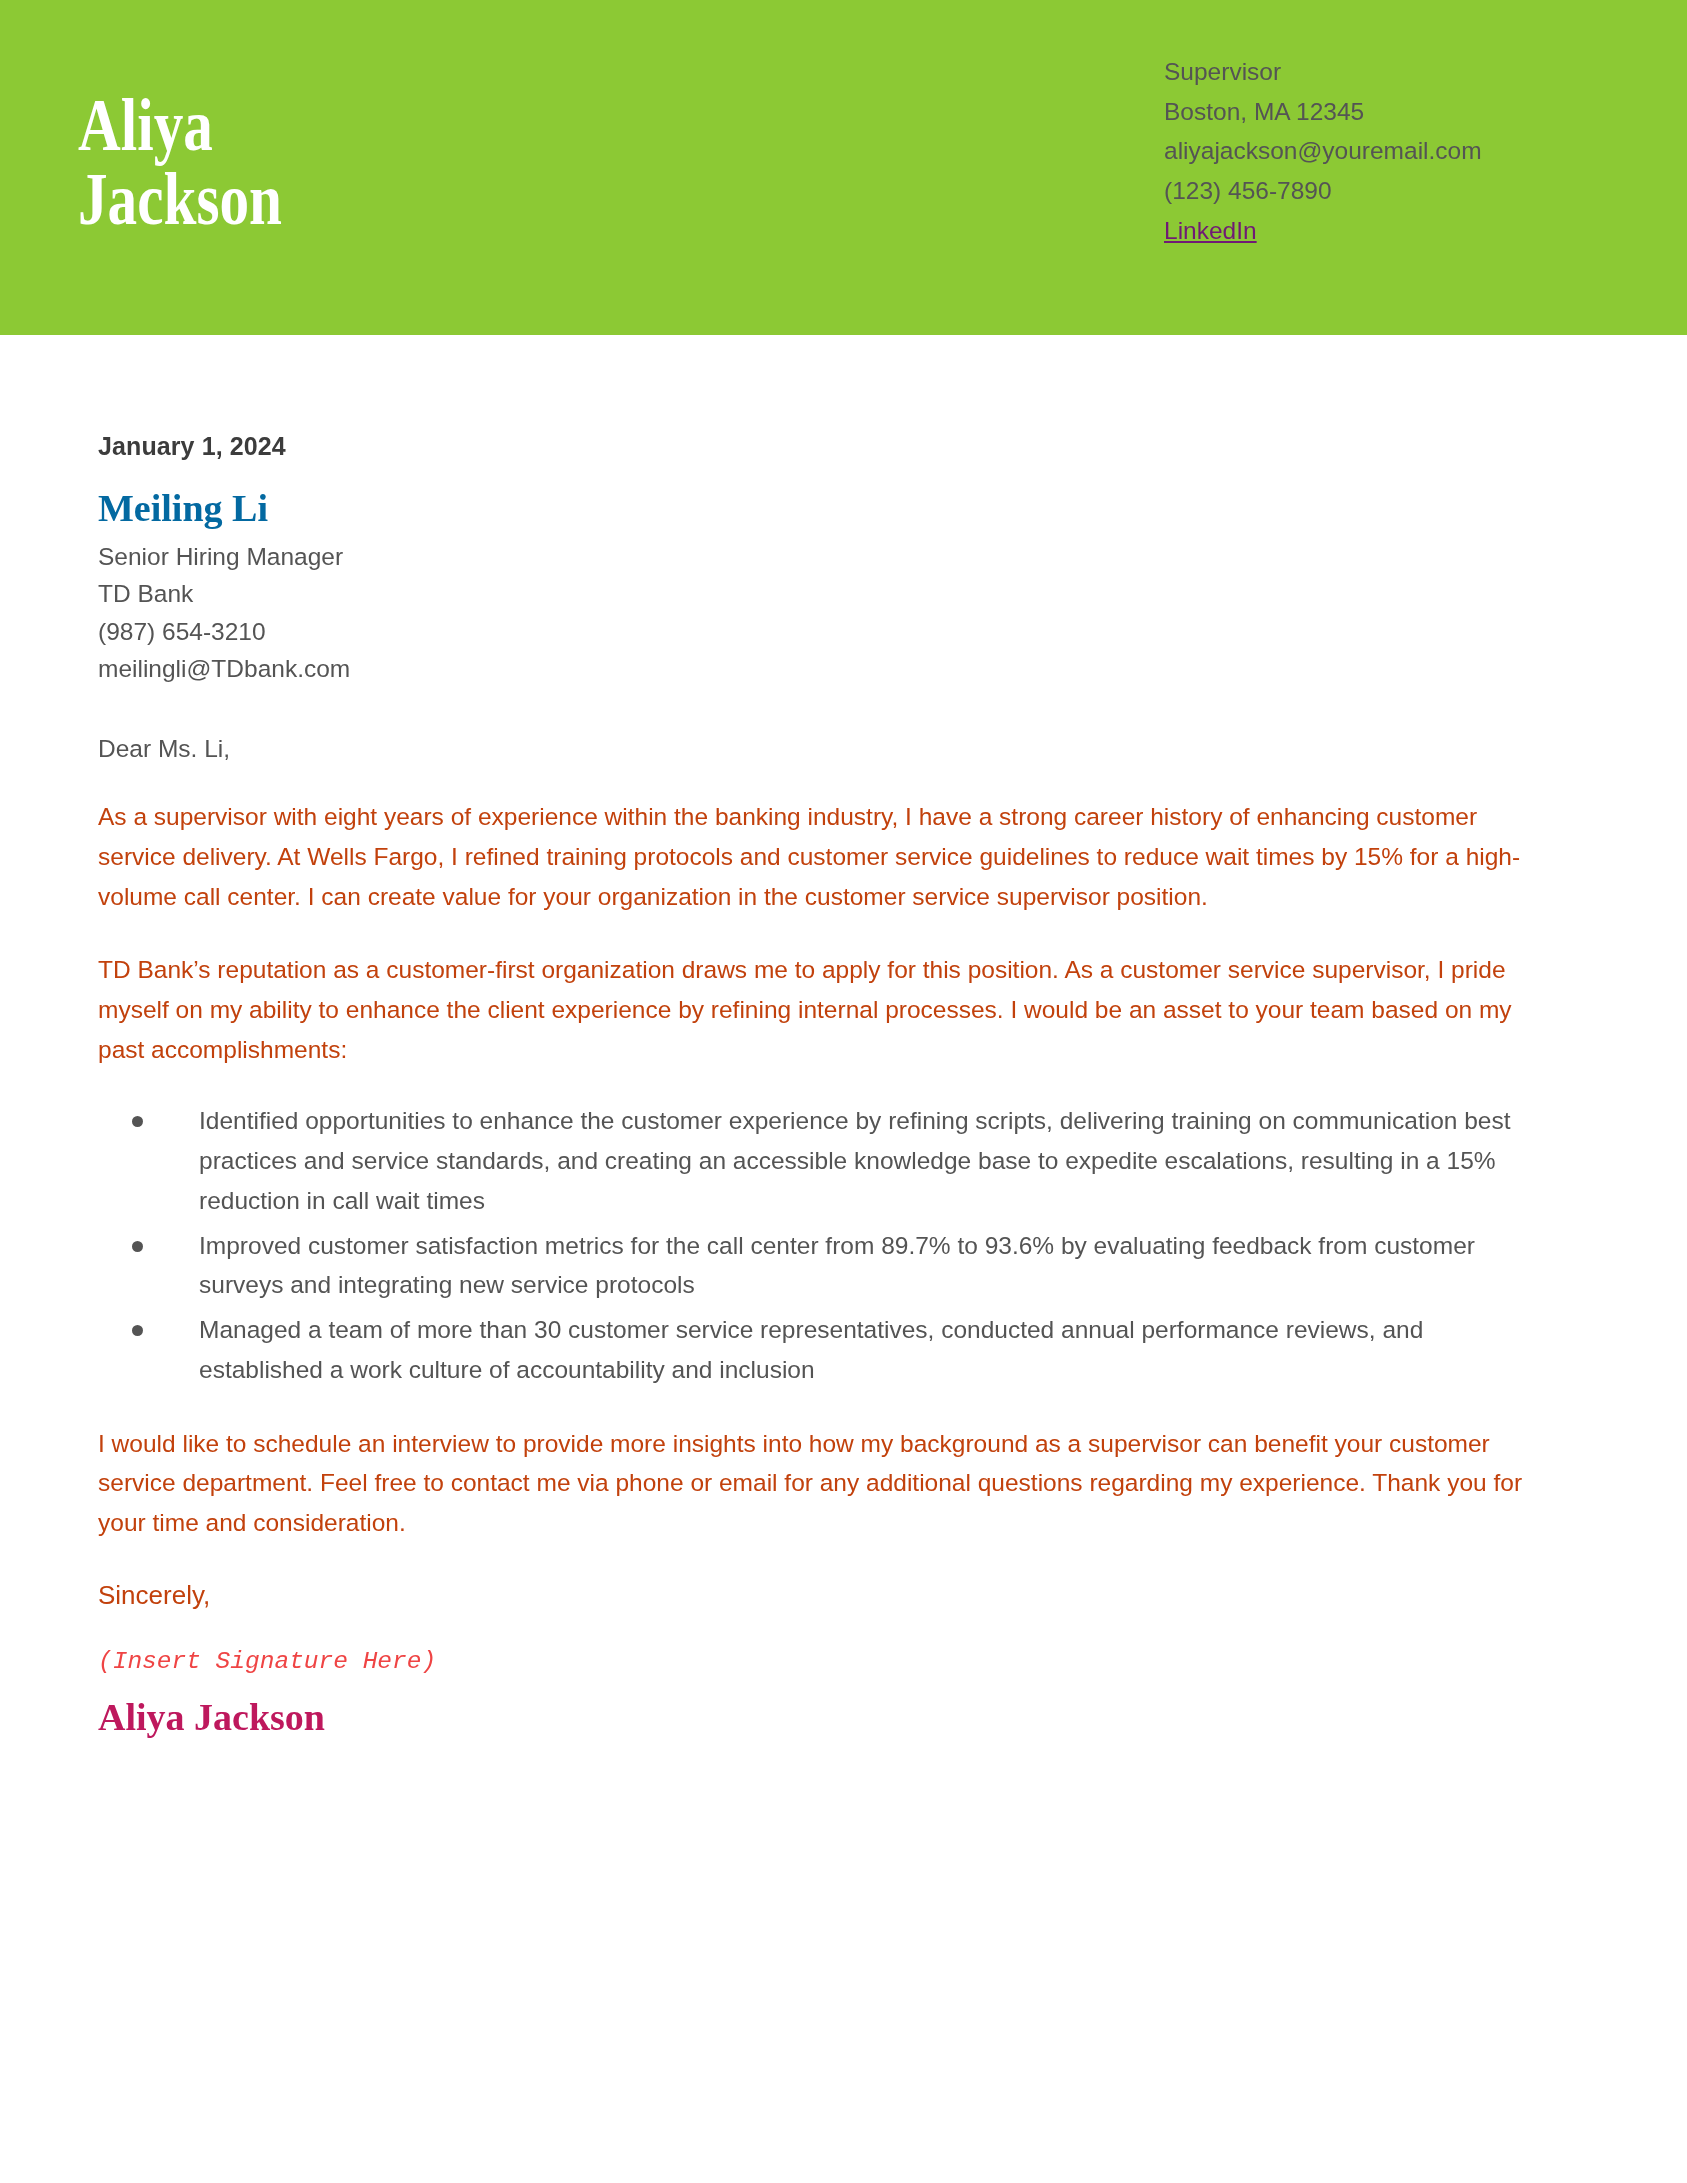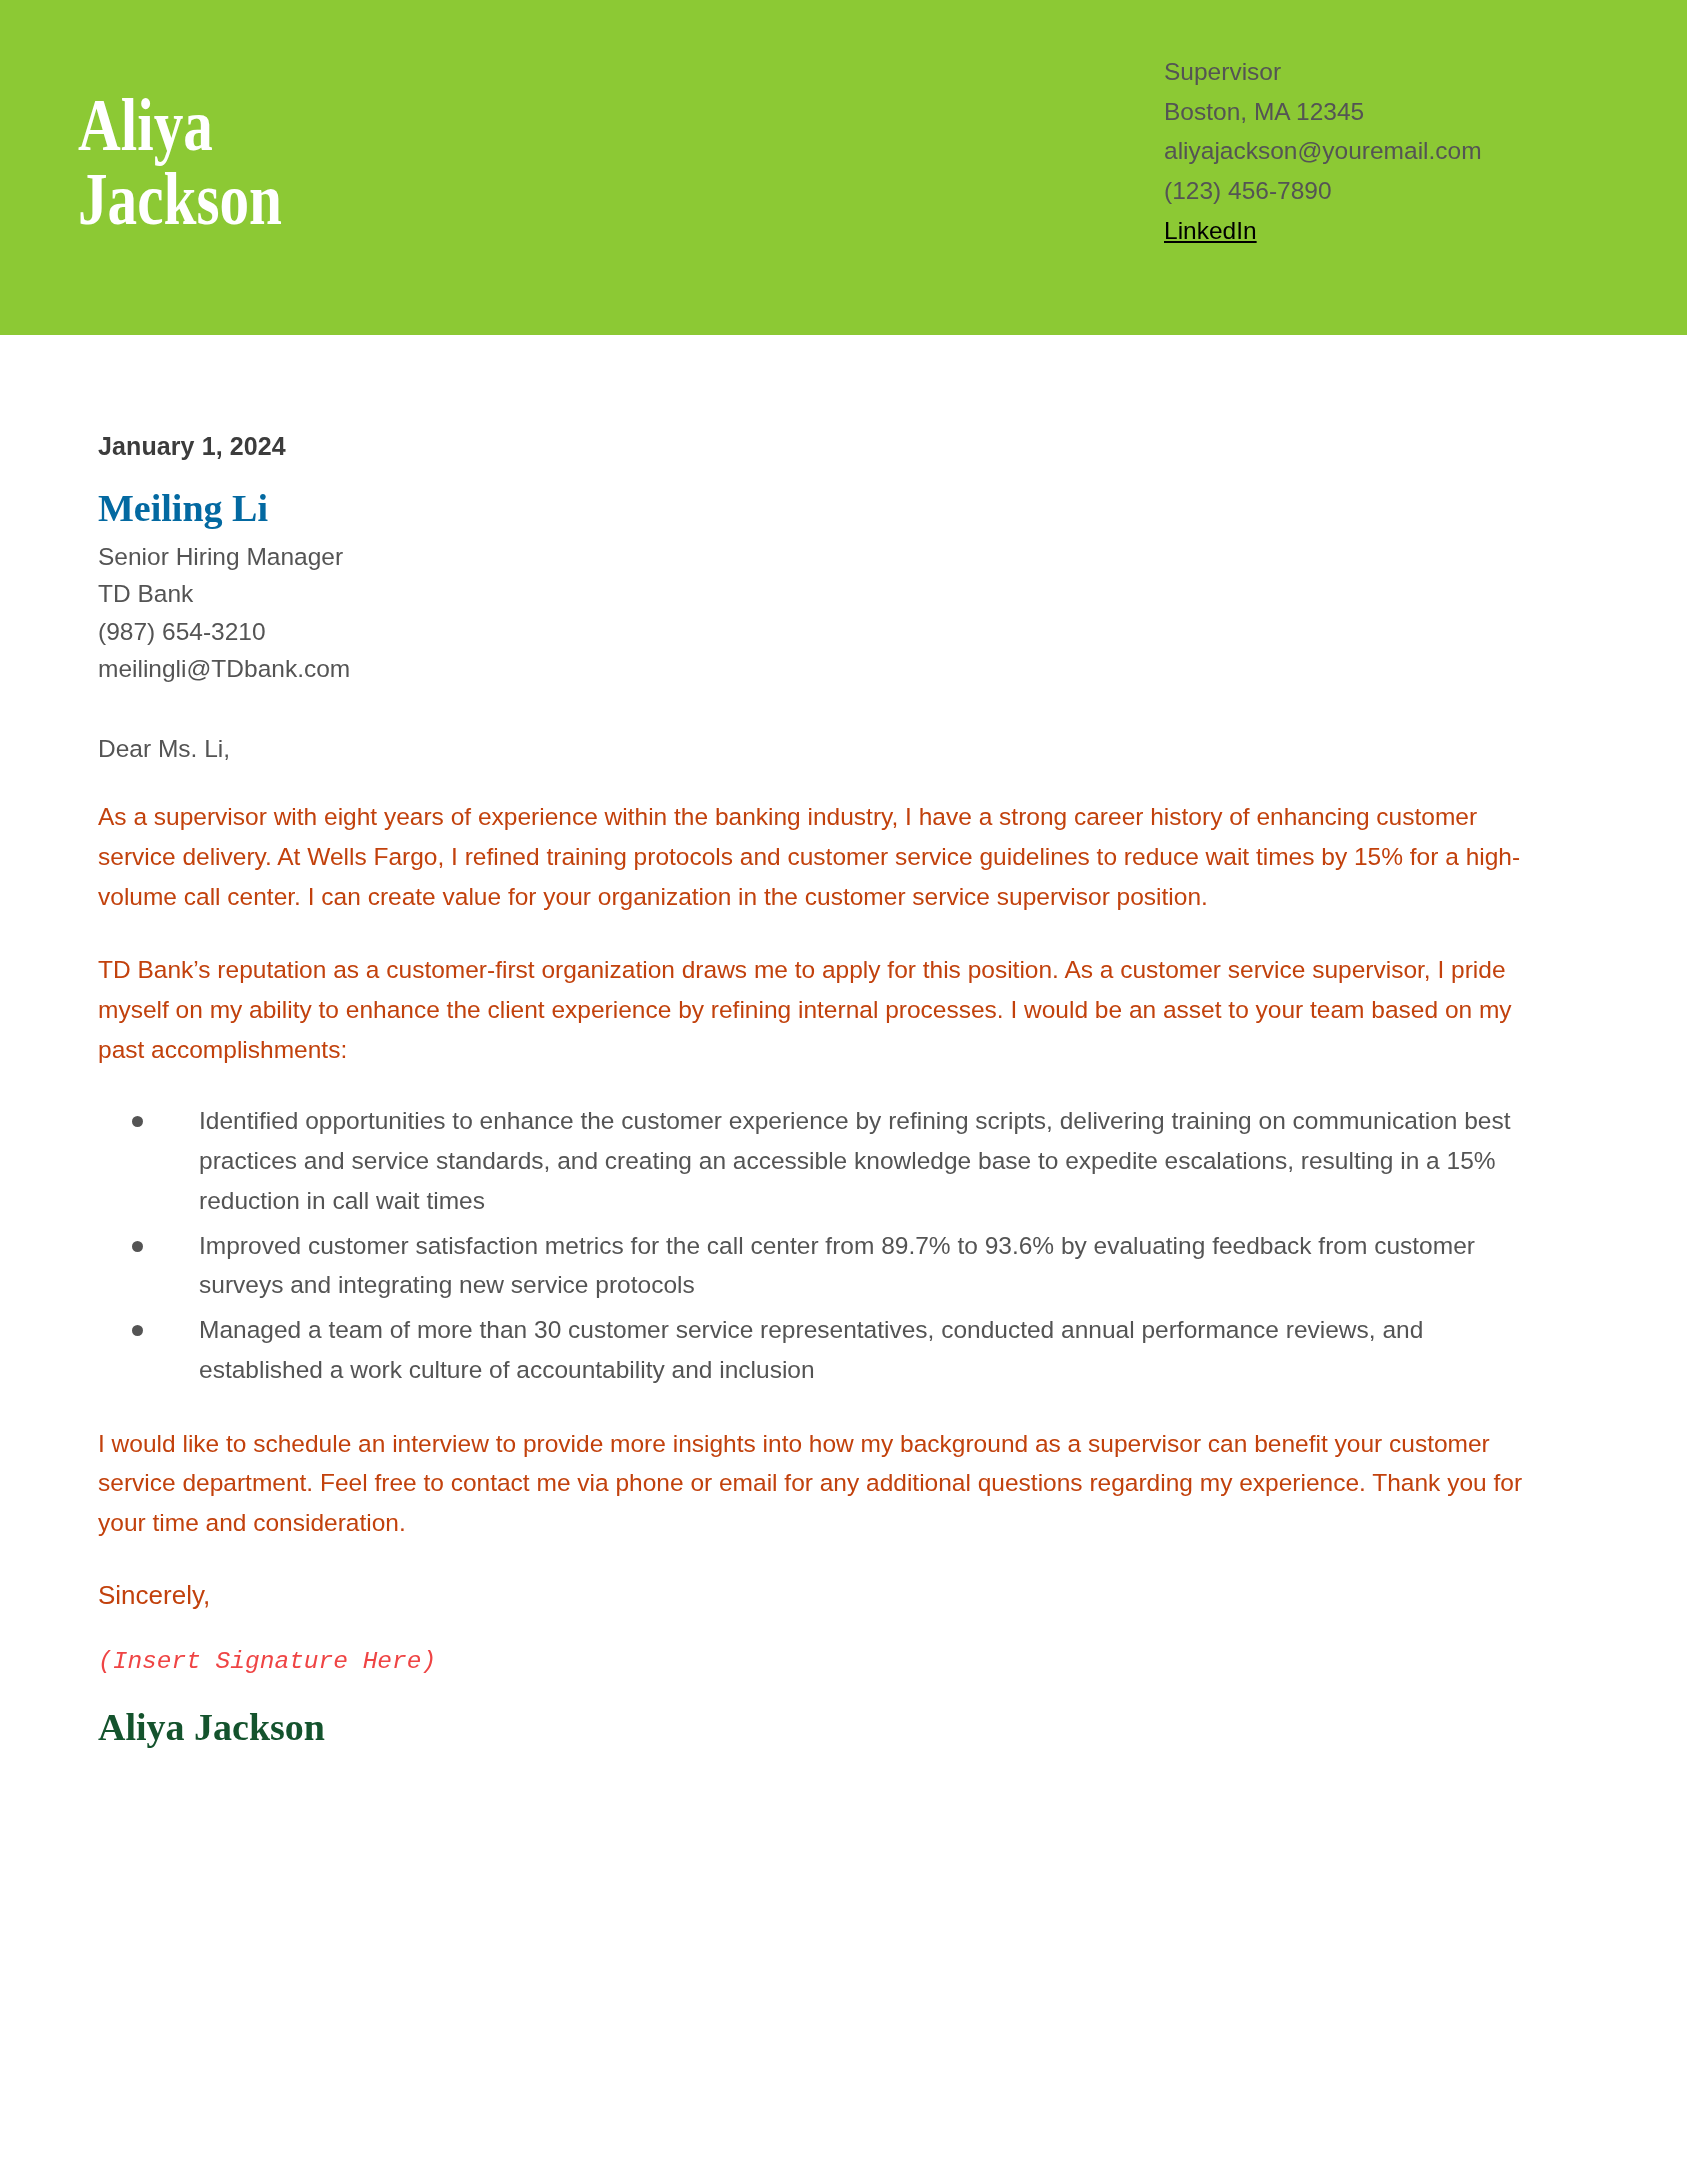--- a/index.html
+++ b/index.html
@@ -56,21 +56,21 @@
     color: #545454;
     font-size: 24.5px;
     line-height: 1.62;
   }
   .contact-block .c-line {
     display: block;
     white-space: nowrap;
   }
   .contact-block .c-link {
     text-decoration: underline;
-    color: #000000;
+    color: #701a75;
     cursor: pointer;
   }
 
   
   .sheet {
     position: relative;
     width: 1687px;
     box-sizing: border-box;
     padding: 0 56px 0 98px;
     background: #ffffff;
@@ -148,25 +148,25 @@
 
   .signature-placeholder {
     margin-top: 37px;
     font-size: 24.5px;
     font-style: italic;
     color: #ef4444;
     font-family: Liberation Mono, monospace;
   }
 
   .signature-name {
-    margin-top: 30px;
+    margin-top: 20px;
     font-family: "Liberation Serif", "DejaVu Serif", serif;
     font-weight: 700;
     font-size: 38px;
-    color: #14532d;
+    color: #be185d;
   }
 </style>
 </head>
 <body>
 
 <header class="header-band">
   <div class="header-inner">
 
     <h1 class="applicant-name">
       <span class="nm-line">Aliya</span>

